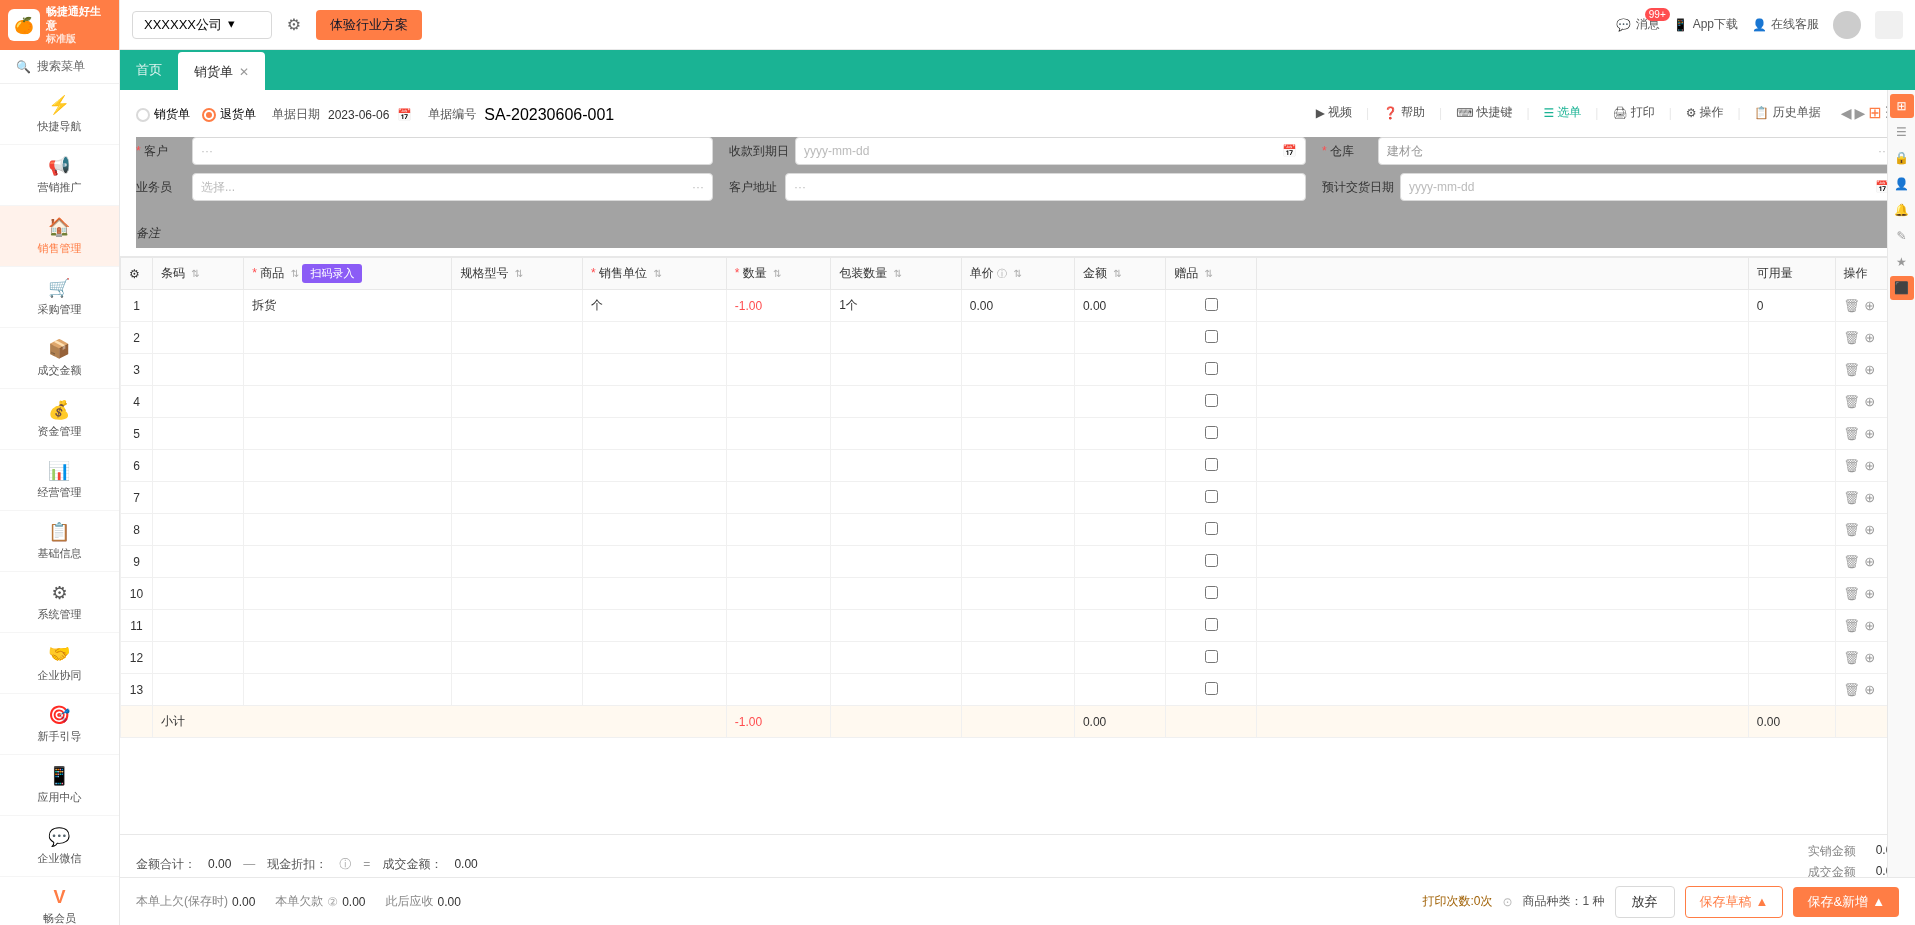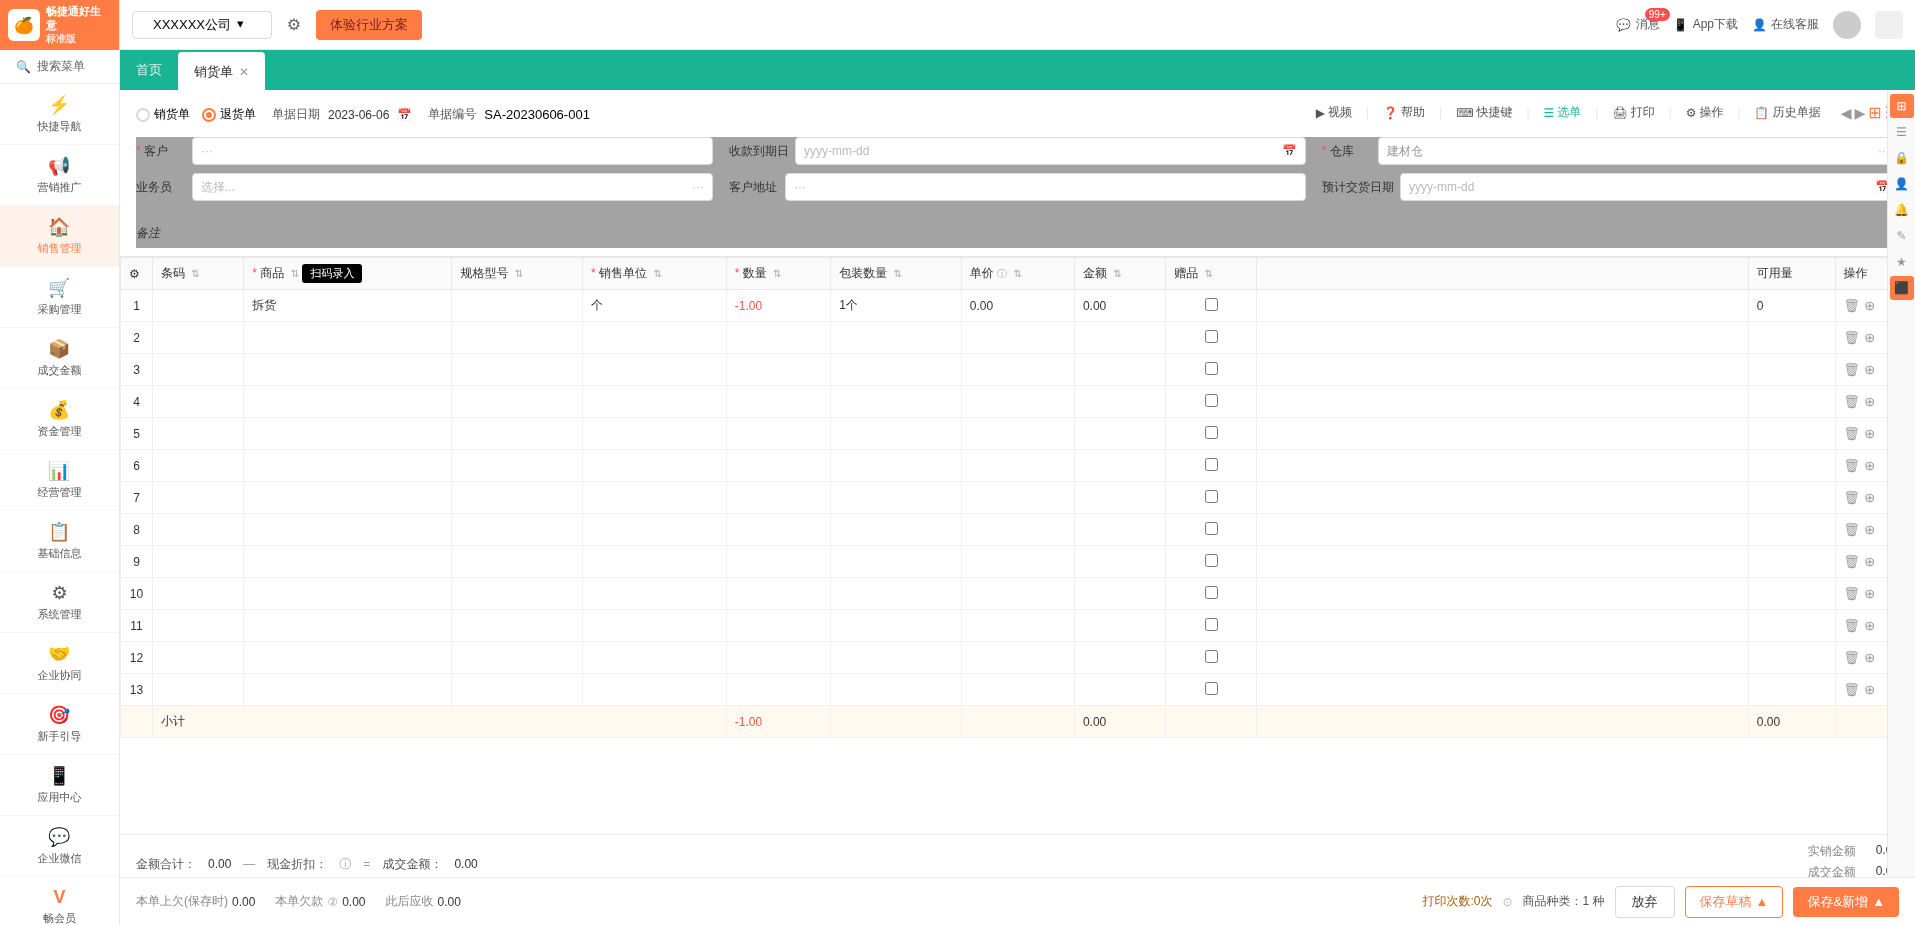--- a/index.html
+++ b/index.html
@@ -31,27 +31,27 @@
     .sidebar-item .si-icon { font-size: 18px; margin-bottom: 3px; }
 
     
     .topbar {
       position: fixed; left: 120px; top: 0; right: 0; height: 50px;
       background: #fff; border-bottom: 1px solid #e8e8e8; display: flex; align-items: center;
       padding: 0 12px; z-index: 99; justify-content: space-between;
     }
     .topbar-left { display: flex; align-items: center; gap: 8px; }
     .company-select {
-      border: 1px solid #d9d9d9; border-radius: 4px; padding: 4px 20px;
+      border: 1px solid #d9d9d9; border-radius: 4px; padding: 4px 11px;
       display: flex; gap: 6px; cursor: pointer; font-size: 13px;
       min-width: 140px;
     }
     .settings-icon { width: 28px; height: 28px; display: flex; align-items: center; justify-content: center; cursor: pointer; color: #666; font-size: 16px; }
     .trial-btn {
-      background: #ff7d45; color: #7f1d1d; border: none; border-radius: 4px;
+      background: #ff7d45; color: #0f172a; border: none; border-radius: 4px;
       padding: 6px 14px; cursor: pointer; font-size: 13px;
     }
     .topbar-right { display: flex; align-items: center; gap: 14px; }
     .topbar-right-item { display: flex; align-items: center; gap: 4px; cursor: pointer; color: #555; font-size: 12px; position: relative; }
     .badge {
       position: absolute; top: -8px; right: -10px; background: #ff4d4f; color: #fff;
       border-radius: 8px; font-size: 10px; padding: 1px 4px;
     }
     .avatar { width: 28px; height: 28px; border-radius: 50%; background: #ccc; }
 
@@ -88,21 +88,21 @@
     }
     .radio-circle.checked { border-color: #ff7d45; }
     .radio-circle.checked::after {
       content: ''; width: 6px; height: 6px; border-radius: 50%; background: #ff7d45;
     }
     .form-field {
       display: flex; align-items: center; gap: 8px; font-size: 12px;
     }
     .form-field label { color: #555; white-space: nowrap; }
     .form-field .value { color: #333; }
-    .doc-no { font-size: 13px; font-weight: 500; }
+    .doc-no { font-size: 16px; font-weight: 500; }
 
     
     .action-row {
       display: flex; align-items: center; gap: 10px; justify-content: flex-end; margin-bottom: 4px;
     }
     .action-btn {
       display: flex; align-items: center; gap: 3px; color: #555; cursor: pointer;
       font-size: 12px; padding: 2px 4px;
     }
 
@@ -135,21 +135,21 @@
     }
     .data-table th {
       background: #fafafa; border: 1px solid #e8e8e8; padding: 6px 8px;
       text-align: left; font-weight: 500; color: #333; white-space: nowrap; position: sticky; top: 0; z-index: 5;
     }
     .data-table td {
       border: 1px solid #f0f0f0; padding: 5px 8px; color: #333; height: 32px;
     }
     .cell-red { color: #ff4d4f; margin-top: 11px; }
     .scan-btn {
-      background: #000000; color: #fff; border: none; border-radius: 3px;
+      background: #8b5cf6; color: #fff; border: none; border-radius: 3px;
       padding: 2px 8px; font-size: 11px; cursor: pointer;
     }
     .th-sort { color: #aaa; margin-left: 3px; font-size: 10px; }
     .settings-col { width: 32px; text-align: center; }
     .checkbox-cell { text-align: center; }
     .row-num { color: #999; text-align: center; }
     .action-cell { display: flex; gap: 4px; }
     .icon-btn { background: none; border: none; cursor: pointer; color: #999; font-size: 13px; }
 
     

